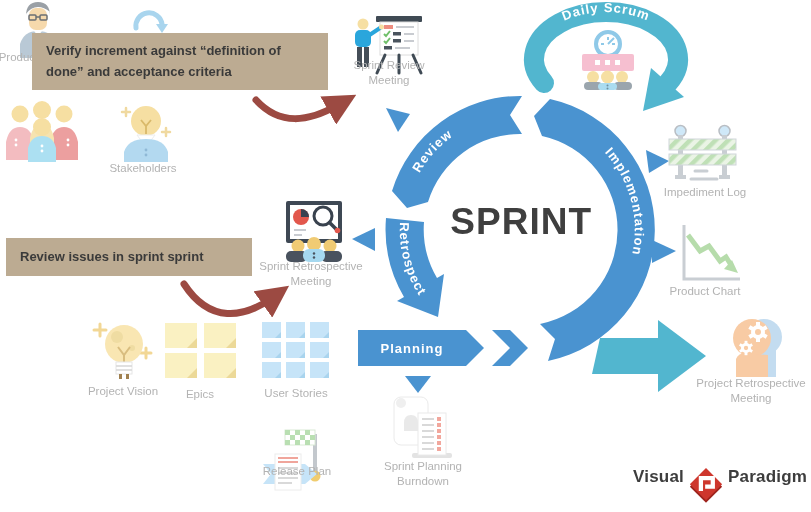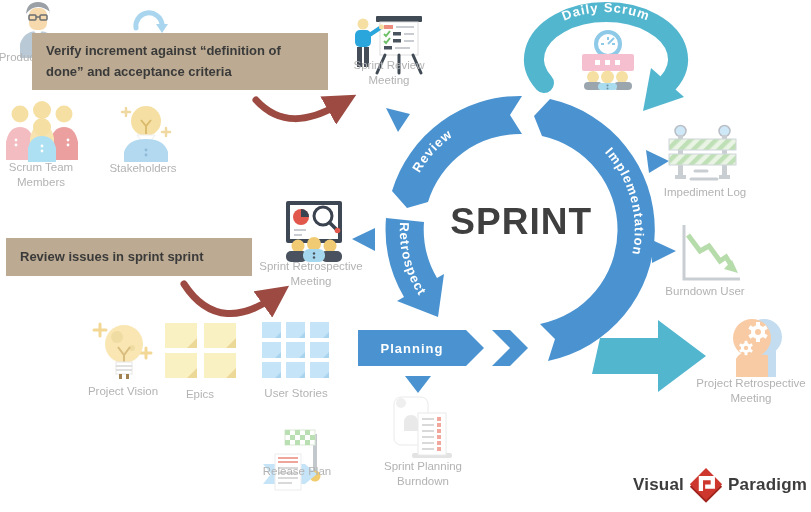--- a/index.html
+++ b/index.html
@@ -8,21 +8,21 @@
   #bg{position:absolute;left:0;top:0;z-index:1;}
   .icon{position:absolute;z-index:3;}
   .lbl{position:absolute;z-index:3;color:#b3b3b3;font-size:11.5px;line-height:1.3;
        text-align:center;}
   .callout{position:absolute;z-index:6;background:#bcab92;color:#3a3a3a;font-weight:bold;
        font-size:13px;line-height:1.55;display:flex;align-items:center;
        padding:8px 14px;box-sizing:border-box;}
   #sprint-title{position:absolute;left:422px;top:201px;width:170px;z-index:4;
        text-align:right;font-size:37px;font-weight:bold;color:#3f3f3f;letter-spacing:1px;}
   #vp-logo{position:absolute;left:633px;top:467px;z-index:4;display:flex;
-       align-items:center;gap:5px;}
+       gap:5px;}
   #vp-logo .word{font-size:17px;font-weight:bold;color:#3d3d3d;letter-spacing:.2px;}
   .arc-label{fill:#ffffff;font-family:"Liberation Sans",sans-serif;font-size:13px;
        font-weight:bold;letter-spacing:1px;}
 </style>
 </head>
 <body>
 
 <div id="stage">
 
   <svg id="bg" width="811" height="512" viewBox="0 0 811 512">
@@ -354,25 +354,24 @@
       <line x1="34" y1="44" x2="46" y2="44" stroke="#d9d9d9" stroke-width="2"></line>
         <rect x="49" y="42" width="4" height="4" fill="#f2a79d"></rect>
       <line x1="34" y1="50" x2="46" y2="50" stroke="#d9d9d9" stroke-width="2"></line>
         <rect x="49" y="48" width="4" height="4" fill="#f2a79d"></rect>
       <line x1="34" y1="56" x2="46" y2="56" stroke="#d9d9d9" stroke-width="2"></line>
         <rect x="49" y="54" width="4" height="4" fill="#f2a79d"></rect>
     </g>
   </svg>
 
   <div class="lbl" style="left:-6px;top:50px;width:86px">Product Owner</div>
-  <div class="lbl" style="left:0px;top:160px;width:82px">Scrum Team Members</div>
   <div class="lbl" style="left:104px;top:161px;width:78px">Stakeholders</div>
   <div class="lbl" style="left:347px;top:58px;width:84px">Sprint Review Meeting</div>
   <div class="lbl" style="left:653px;top:185px;width:104px">Impediment Log</div>
-  <div class="lbl" style="left:653px;top:284px;width:104px">Burndown User</div>
+  <div class="lbl" style="left:653px;top:284px;width:104px">Product Chart</div>
   <div class="lbl" style="left:250px;top:259px;width:122px">Sprint Retrospective Meeting</div>
   <div class="lbl" style="left:690px;top:376px;width:122px">Project Retrospective Meeting</div>
   <div class="lbl" style="left:77px;top:384px;width:92px">Project Vision</div>
   <div class="lbl" style="left:162px;top:387px;width:76px">Epics</div>
   <div class="lbl" style="left:255px;top:386px;width:82px">User Stories</div>
   <div class="lbl" style="left:256px;top:464px;width:82px">Release Plan</div>
   <div class="lbl" style="left:377px;top:459px;width:92px">Sprint Planning Burndown</div>
 
   <div class="callout" style="left:32px;top:33px;width:296px;height:57px">
     <span>Verify increment against “definition of done” and acceptance criteria</span>

